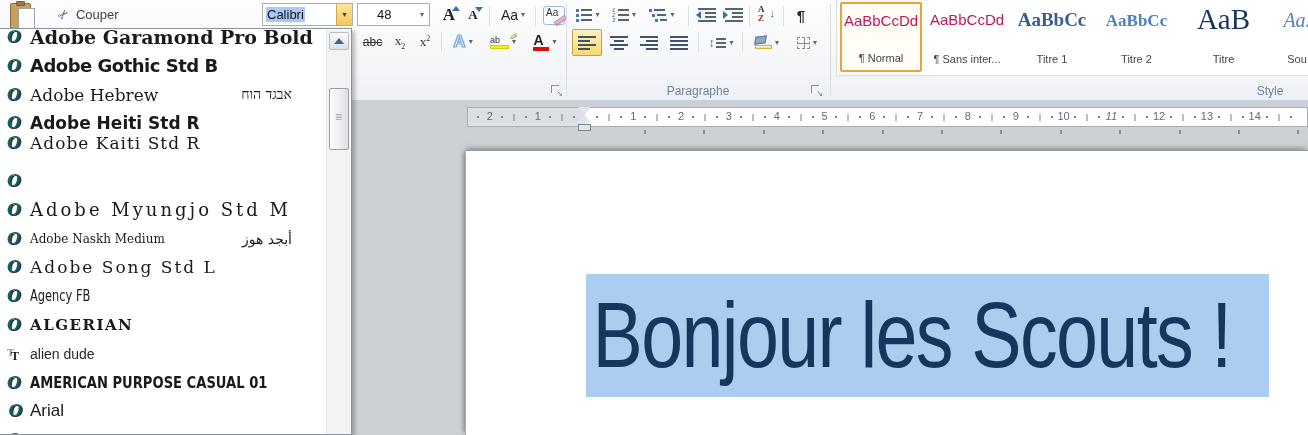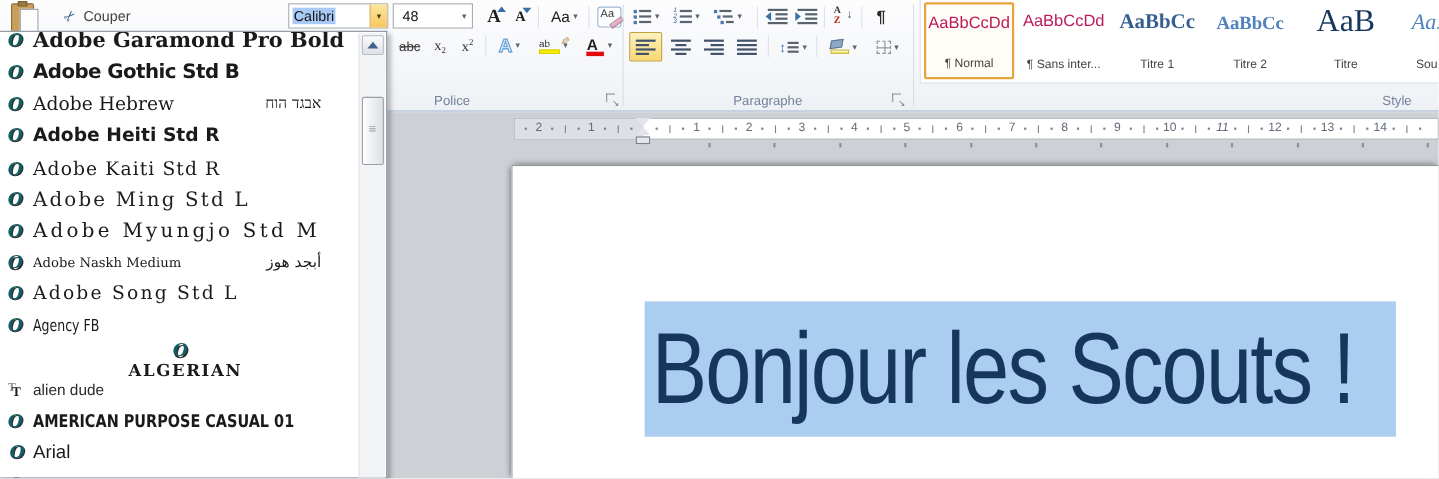--- a/index.html
+++ b/index.html
@@ -28,21 +28,21 @@
                 border:1px solid #9AA4B0; }
   .cut-btn { position:absolute; left:58px; top:4px; height:20px; display:flex; align-items:center; gap:7px; }
   .scissors { font-size:13px; color:#44618C; display:inline-block; transform:rotate(-45deg); }
   .cut-label { font-size:13px; color:#3F3F3F; }
 
   
   .combo { position:absolute; top:3px; height:23px; background:#fff; border:1px solid #ABADB3; display:flex; align-items:center; }
   .combo-fontname { left:262px; width:91px; }
   .combo-fontsize { left:357px; width:73px; }
   .cname { margin-left:3px; font-size:13px; color:#111; background:#A9CAF7; padding:0 1px; }
-  .csize { margin-left:8px; font-size:13px; color:#111; flex:1; }
+  .csize { margin-left:19px; font-size:13px; color:#111; flex:1; }
   .cbtn-orange { margin-left:auto; width:16px; height:21px; background:linear-gradient(#FCE6A0,#F6C85E);
                  border-left:1px solid #D3A845; display:flex; align-items:center; justify-content:center; }
   .da { font-size:8px; color:#5E6572; line-height:1; }
   .cbtn-orange .da { color:#4A3A10; }
   .combo-fontsize .da { margin-left:auto; margin-right:5px; }
 
   
   .rbtn { position:absolute; display:flex; align-items:center; justify-content:center; height:24px; border-radius:2px; }
   .rbtn .da { margin-left:3px; }
   .navyA { font-weight:bold; color:#1F1F1F; font-family:"Liberation Serif",serif; }
@@ -237,21 +237,20 @@
       <span class="da">▾</span>
     </div>
     <div class="rbtn" style="left:526px;top:30px;width:38px;">
       <span class="hl-ic">
         <span class="fc-A">A</span>
         <i class="bar" style="width:16px;background:#E00A0A;"></i>
       </span>
       <span class="da">▾</span>
     </div>
 
-    <div class="grp-label" style="left:256px;width:310px;">Police</div>
     <div class="launcher" style="left:550px;top:84px;"></div>
     <i class="vsep-group" style="left:566px;"></i>
 
     <div class="rbtn" style="left:572px;top:3px;width:32px;">
       <span>
         <span class="lrow">
             <i class="bdot"></i>
             <i class="bline"></i>
           </span>
         <span class="lrow">
@@ -534,46 +533,45 @@
         </div>
         <div class="f-row" style="top: 51.6px;">
           <span class="ot-icon"></span>
           <span class="f-name fs-hebrew">Adobe Hebrew</span>
           <span class="f-sample">אבגד הוח</span>
         </div>
         <div class="f-row" style="top: 80.4px;">
           <span class="ot-icon"></span>
           <span class="f-name fs-heiti">Adobe Heiti Std R</span>
         </div>
-        <div class="f-row" style="top: 111px; align-items: center;">
+        <div class="f-row" style="top: 100px; align-items: center;">
           <span class="ot-icon"></span>
           <span class="f-name fs-kaiti">Adobe Kaiti Std R</span>
         </div>
         <div class="f-row" style="top: 138px;">
           <span class="ot-icon"></span>
-          <span class="f-name fs-ming">Adobe Ming Std L</span>
         </div>
         <div class="f-row" style="top: 166.8px;">
           <span class="ot-icon"></span>
           <span class="f-name fs-myungjo">Adobe Myungjo Std M</span>
         </div>
         <div class="f-row" style="top: 195.6px;">
           <span class="ot-icon"></span>
           <span class="f-name fs-naskh">Adobe Naskh Medium</span>
           <span class="f-sample">أبجد هوز</span>
         </div>
         <div class="f-row" style="top: 224.4px;">
           <span class="ot-icon"></span>
           <span class="f-name fs-song">Adobe Song Std L</span>
         </div>
         <div class="f-row" style="top: 253.2px;">
           <span class="ot-icon"></span>
           <span class="f-name fs-agency">Agency FB</span>
         </div>
-        <div class="f-row" style="top: 282px; flex-direction: column;">
+        <div class="f-row" style="top: 282px;">
           <span class="ot-icon"></span>
           <span class="f-name fs-algerian">ALGERIAN</span>
         </div>
         <div class="f-row" style="top: 310.8px;">
           <span class="tt-icon"></span>
           <span class="f-name fs-alien">alien dude</span>
         </div>
         <div class="f-row" style="top: 339.6px;">
           <span class="ot-icon"></span>
           <span class="f-name fs-american">AMERICAN PURPOSE CASUAL 01</span>

